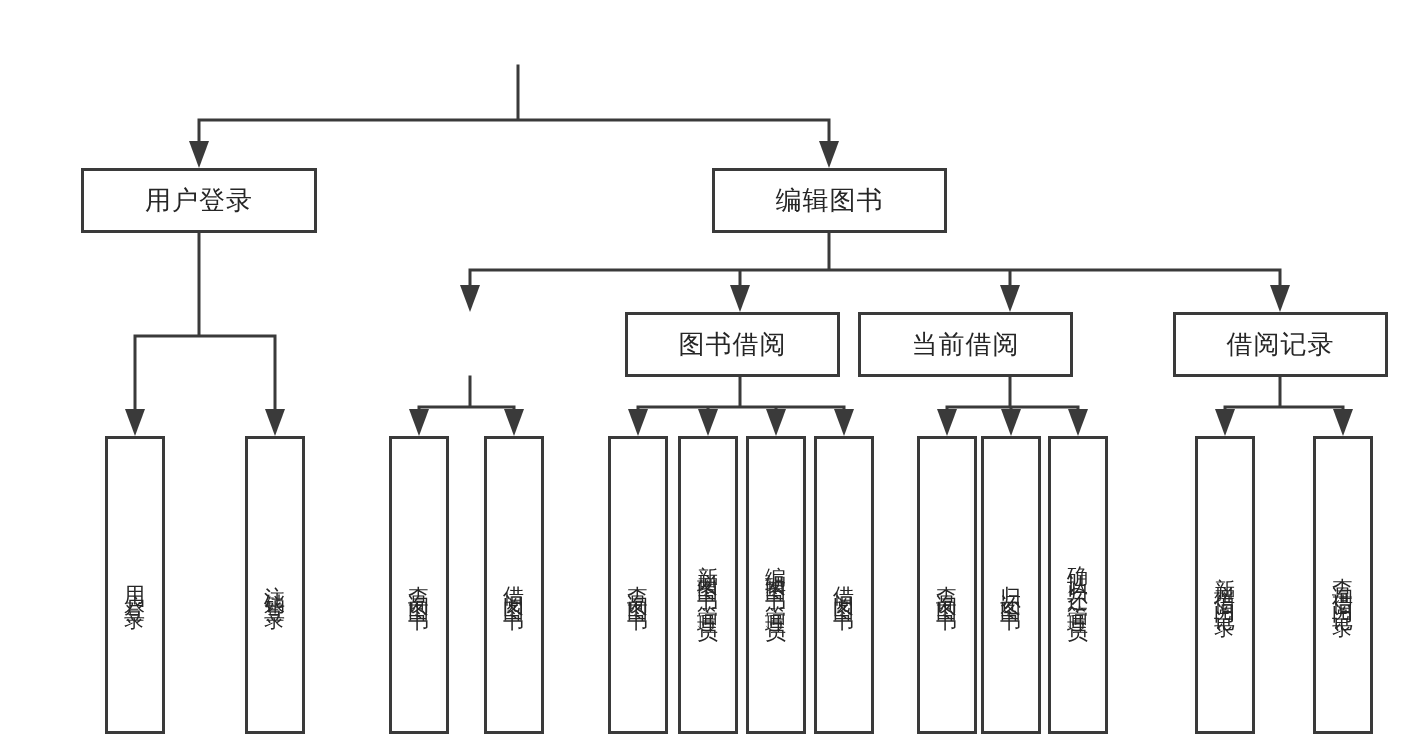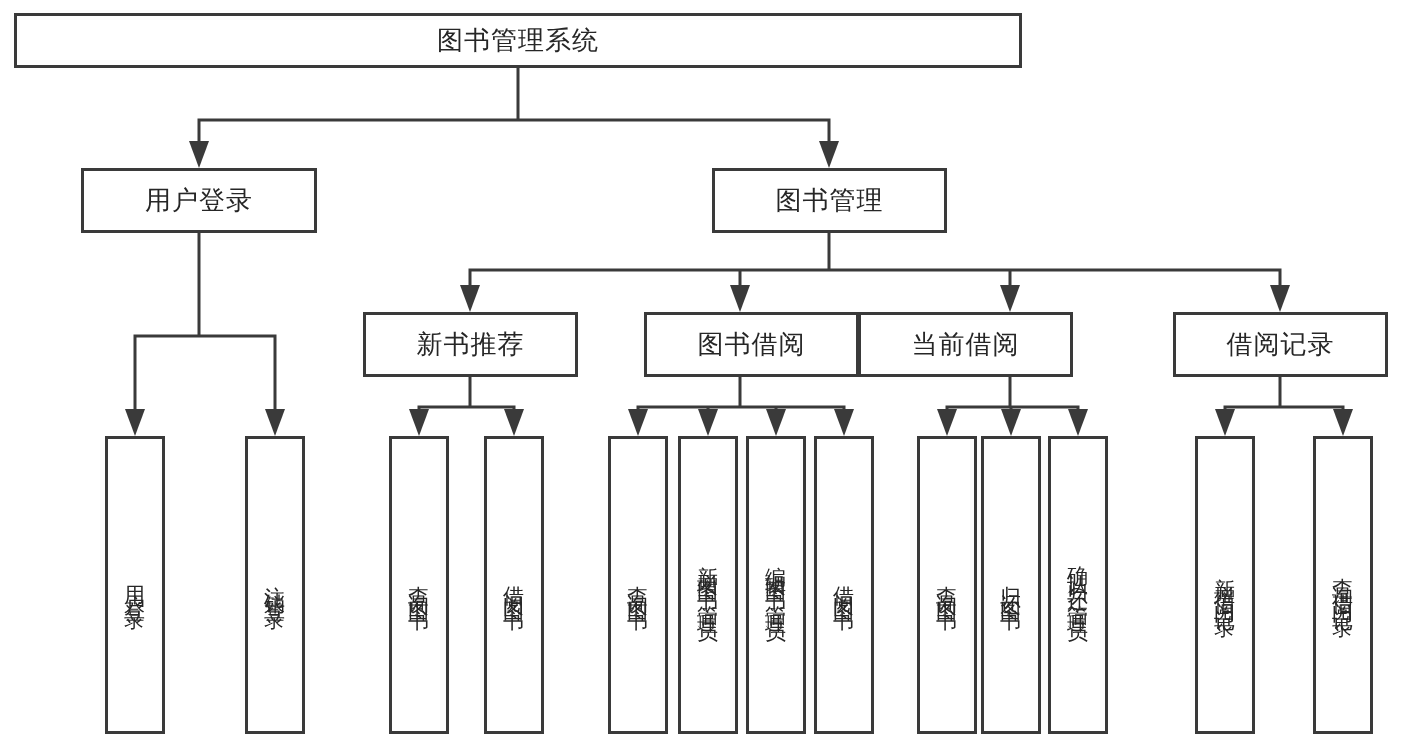--- a/index.html
+++ b/index.html
@@ -108,35 +108,29 @@
       <polygon points="1001,409 1021,409 1011,436" fill="#3a3a3a" stroke="none"></polygon>
       <polygon points="1068,409 1088,409 1078,436" fill="#3a3a3a" stroke="none"></polygon>
     </g>
     <g>
       <path d="M1280 377 L1280 407 M1225 407 L1343 407 M1225 407 L1225 421 M1343 407 L1343 421"></path>
       <polygon points="1215,409 1235,409 1225,436" fill="#3a3a3a" stroke="none"></polygon>
       <polygon points="1333,409 1353,409 1343,436" fill="#3a3a3a" stroke="none"></polygon>
     </g>
   </svg>
 
-  <div class="hbox" style="left:14px; top:13px; width:1008px; height:55px;">
-    <span>图书管理系统</span>
-  </div>
 
   <div class="hbox" style="left:81px; top:168px; width:236px; height:65px;">
     <span>用户登录</span>
   </div>
   <div class="hbox" style="left:712px; top:168px; width:235px; height:65px;">
-    <span>图书管理</span>
+    <span>编辑图书</span>
   </div>
 
-  <div class="hbox" style="left:363px; top:312px; width:215px; height:65px;">
-    <span>新书推荐</span>
-  </div>
-  <div class="hbox" style="left:644px; top:312px; width:215px; height:65px;align-items:center;">
+  <div class="hbox" style="left:625px; top:312px; width:215px; height:65px;align-items:center;">
     <span>图书借阅</span>
   </div>
   <div class="hbox" style="left:858px; top:312px; width:215px; height:65px;">
     <span>当前借阅</span>
   </div>
   <div class="hbox" style="left:1173px; top:312px; width:215px; height:65px;">
     <span>借阅记录</span>
   </div>
 
   <div class="vbox" style="left:105px;">

